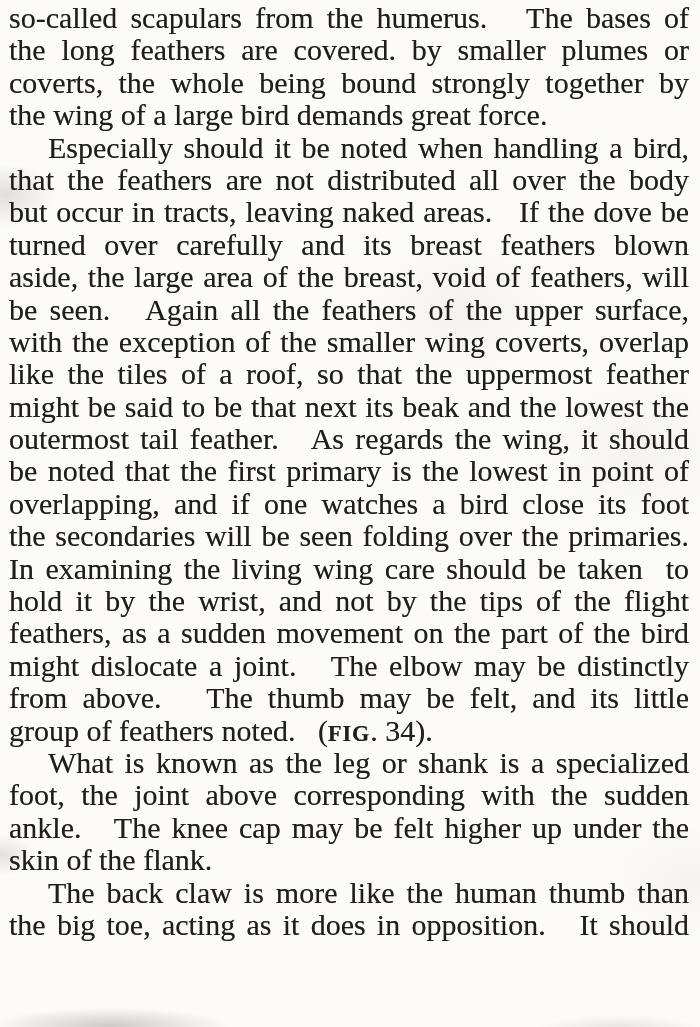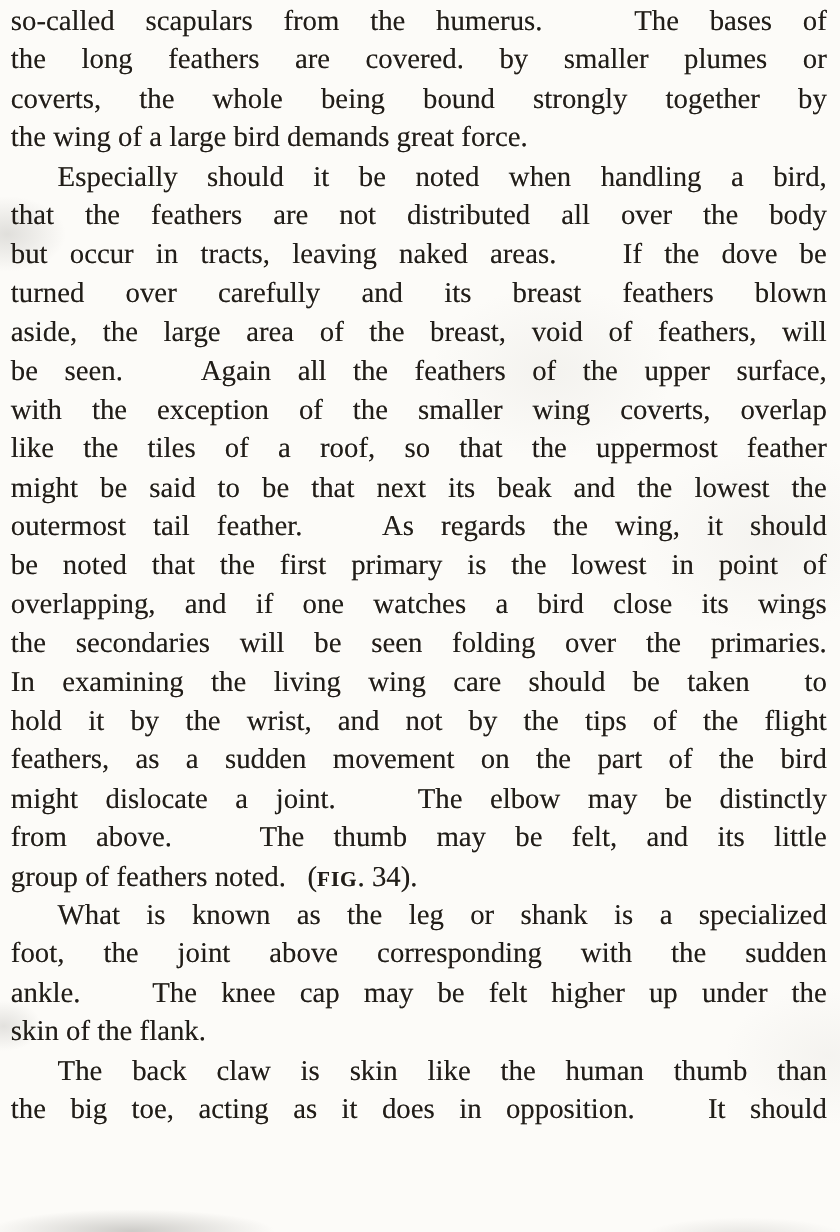--- a/index.html
+++ b/index.html
@@ -21,21 +21,21 @@
       radial-gradient(ellipse 170px 26px at 110px 1026px, rgba(95,93,88,0.30), rgba(95,93,88,0) 70%),
       radial-gradient(ellipse 120px 22px at 620px 1030px, rgba(120,118,112,0.18), rgba(120,118,112,0) 70%),
       linear-gradient(#fcfbf8, #fcfbf8);
   }
   .text-block {
     position: absolute;
     top: 2px;
     left: 9px;
     right: 11px;
     font-family: "Liberation Serif", "DejaVu Serif", serif;
-    font-size: 24px;
+    font-size: 30px;
     color: #211d18;
     text-shadow: 0 0 0.5px rgba(33, 29, 24, 0.55);
   }
   .line {
     height: 32.4px;
     line-height: 32.4px;
     white-space: normal;
     text-align: left;
   }
   .line.justify {
@@ -65,28 +65,28 @@
       <div class="line justify">that the feathers are not distributed all over the body</div>
       <div class="line justify">but occur in tracts, leaving naked areas.&nbsp;&nbsp; If the dove be</div>
       <div class="line justify">turned over carefully and its breast feathers blown</div>
       <div class="line justify">aside, the large area of the breast, void of feathers, will</div>
       <div class="line justify">be seen.&nbsp;&nbsp; Again all the feathers of the upper surface,</div>
       <div class="line justify">with the exception of the smaller wing coverts, overlap</div>
       <div class="line justify">like the tiles of a roof, so that the uppermost feather</div>
       <div class="line justify">might be said to be that next its beak and the lowest the</div>
       <div class="line justify">outermost tail feather.&nbsp;&nbsp; As regards the wing, it should</div>
       <div class="line justify">be noted that the first primary is the lowest in point of</div>
-      <div class="line justify">overlapping, and if one watches a bird close its wings</div>
+      <div class="line justify">overlapping, and if one watches a bird close its foot</div>
       <div class="line justify">the secondaries will be seen folding over the primaries.</div>
       <div class="line justify">In examining the living wing care should be taken&nbsp; to</div>
       <div class="line justify">hold it by the wrist, and not by the tips of the flight</div>
       <div class="line justify">feathers, as a sudden movement on the part of the bird</div>
       <div class="line justify">might dislocate a joint.&nbsp;&nbsp; The elbow may be distinctly</div>
       <div class="line justify">from above.&nbsp;&nbsp; The thumb may be felt, and its little</div>
       <div class="line"><span>group of feathers noted.&nbsp;&nbsp; (</span><span class="smallcaps">FIG</span><span>. 34).</span></div>
       <div class="line justify indent">What is known as the leg or shank is a specialized</div>
       <div class="line justify">foot, the joint above corresponding with the sudden</div>
       <div class="line justify">ankle.&nbsp;&nbsp; The knee cap may be felt higher up under the</div>
       <div class="line">skin of the flank.</div>
-      <div class="line justify indent">The back claw is skin like the human thumb than</div>
+      <div class="line justify indent">The back claw is more like the human thumb than</div>
       <div class="line justify">the big toe, acting as it does in opposition.&nbsp;&nbsp; It should</div>
     </div>
 </div>
 
 </body></html>

